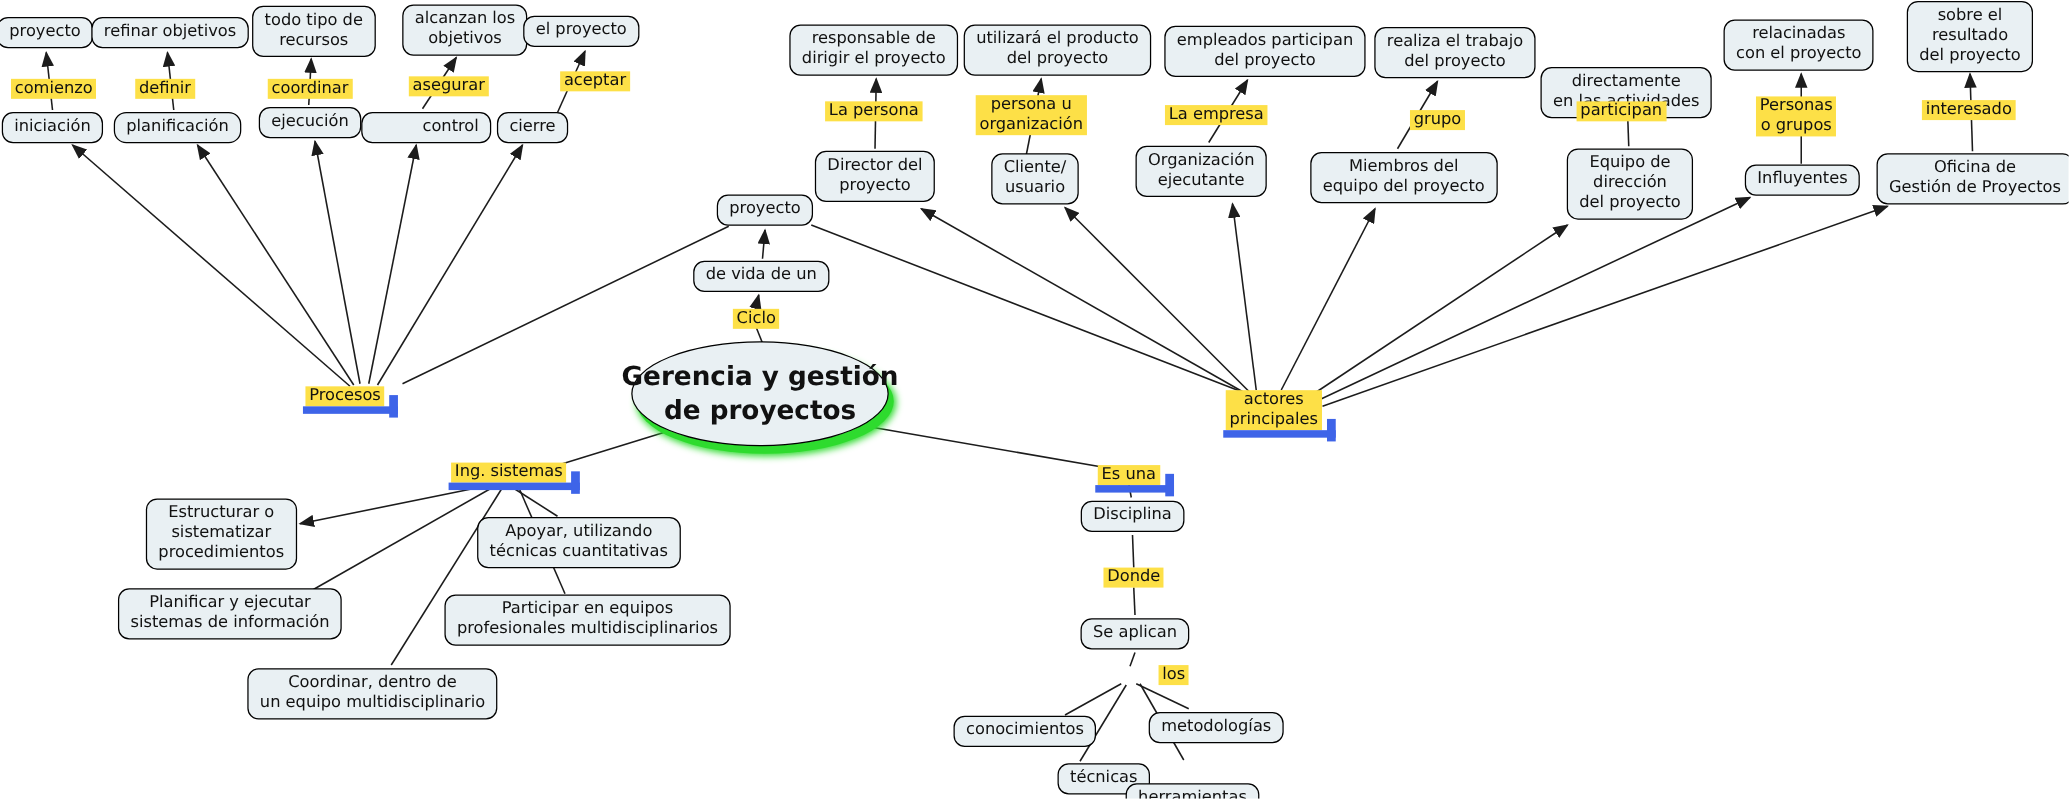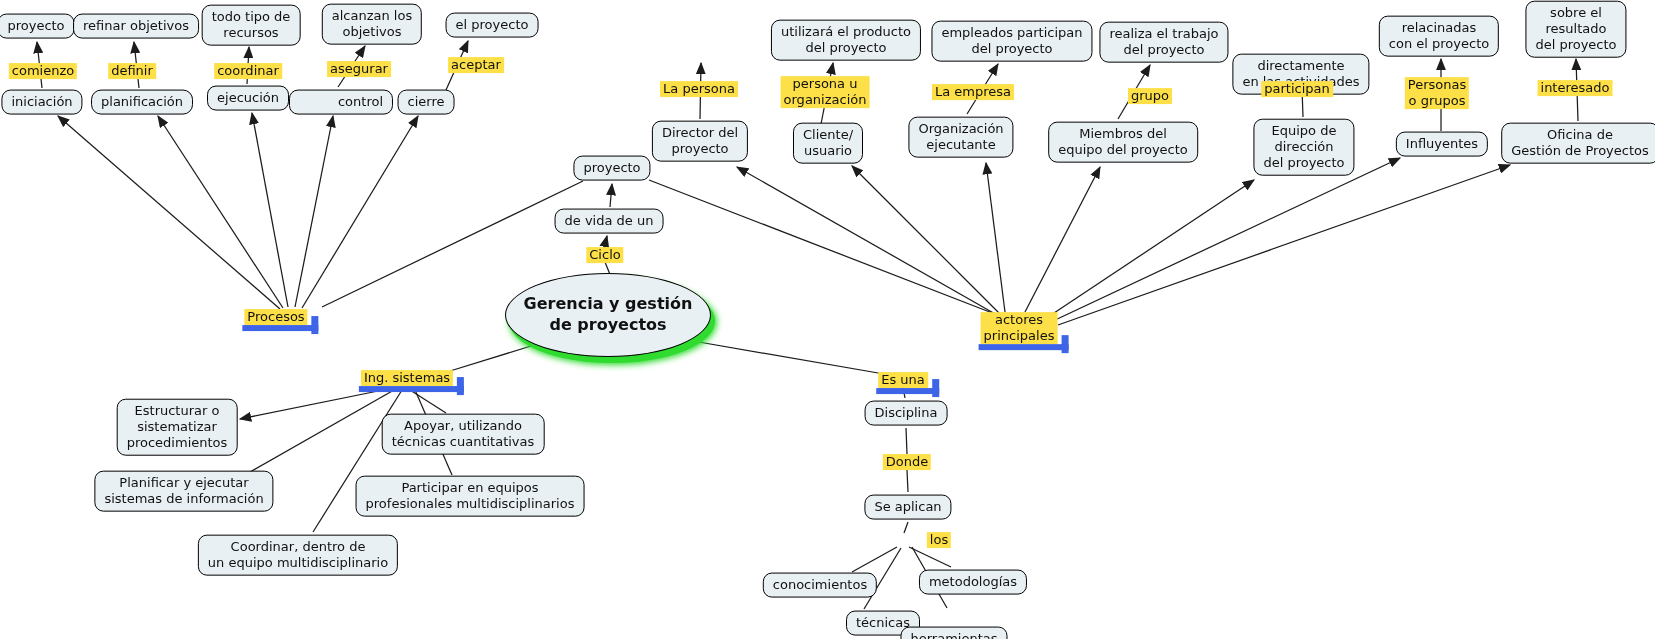--- a/index.html
+++ b/index.html
@@ -14,21 +14,21 @@
     width:max-content; text-align:center; white-space:pre;
     font-size:13px; line-height:1.22; color:var(--text,#111);
   }
   .node.box {
     background:var(--fill,#e9f0f3); border:1.4px solid var(--border,#000);
     border-radius:9px; padding:3px 9px 4px;
   }
   .node.label { background:#fde047; padding:0 3px; }
   .node.ellipse {
     background:var(--fill,#e9f0f3); border:1.8px solid var(--border,#000);
-    border-radius:50%; font-weight:bold; font-size:16px; line-height:1.3;
+    border-radius:50%; font-weight:bold; font-size:21px; line-height:1.3;
     display:flex; align-items:center; justify-content:center;
     box-shadow:4px 6px 0 0 var(--glow,#2edb2e), 5px 7px 6px 1px var(--glow,#2edb2e);
   }
   .node.selected { }
   .node.selected::before {
     content:""; position:absolute; left:-2px; right:-11px; bottom:-6px; height:6px;
     background:var(--sel,#3e64e8);
   }
   .node.selected::after {
     content:""; position:absolute; right:-11px; bottom:-9px; width:7px; height:18px;
@@ -92,35 +92,37 @@
     </svg>
   <div id="nodes-layer">
       <div class="node ellipse" style="left: 608px; top: 315px; width: 204px; height: 82px;">Gerencia y gestión
 de proyectos</div>
       <div class="node box" style="left: 36px; top: 26px;">proyecto</div>
       <div class="node box" style="left: 136px; top: 26px;">refinar objetivos</div>
       <div class="node box" style="left: 251px; top: 25px;">todo tipo de
 recursos</div>
       <div class="node box" style="left: 372px; top: 24px;">alcanzan los
 objetivos</div>
-      <div class="node box" style="left: 465px; top: 25px; margin-left: 27px;">el proyecto</div>
+      <div class="node box" style="left: 465px; top: 25px;">el proyecto</div>
       <div class="node label" style="left: 43px; top: 71px;">comienzo</div>
       <div class="node label" style="left: 132px; top: 71px;">definir</div>
       <div class="node label" style="left: 248px; top: 71px;">coordinar</div>
       <div class="node label" style="left: 359px; top: 69px;">asegurar</div>
       <div class="node label" style="left: 476px; top: 65px;">aceptar</div>
       <div class="node box" style="left: 42px; top: 102px;">iniciación</div>
       <div class="node box" style="left: 142px; top: 102px; border-radius: 10px;">planificación</div>
       <div class="node box" style="left: 248px; top: 98px;">ejecución</div>
       <div class="node box" style="left: 341px; top: 102px; padding-left: 48px;">control</div>
       <div class="node box" style="left: 426px; top: 102px;">cierre</div>
       <div class="node label selected" style="left: 276px; top: 317px;">Procesos</div>
       <div class="node box" style="left: 612px; top: 168px;">proyecto</div>
       <div class="node box" style="left: 609px; top: 221px;">de vida de un</div>
       <div class="node label" style="left: 605px; top: 255px;">Ciclo</div>
+      <div class="node box" style="left: 699px; top: 40px;">responsable de
+dirigir el proyecto</div>
       <div class="node box" style="left: 846px; top: 40px;">utilizará el producto
 del proyecto</div>
       <div class="node box" style="left: 1012px; top: 41px;">empleados participan
 del proyecto</div>
       <div class="node box" style="left: 1164px; top: 42px;">realiza el trabajo
 del proyecto</div>
       <div class="node box" style="left: 1301px; top: 38px; margin-top: 36px;">directamente
 en las actividades</div>
       <div class="node box" style="left: 1439px; top: 36px;">relacinadas
 con el proyecto</div>

